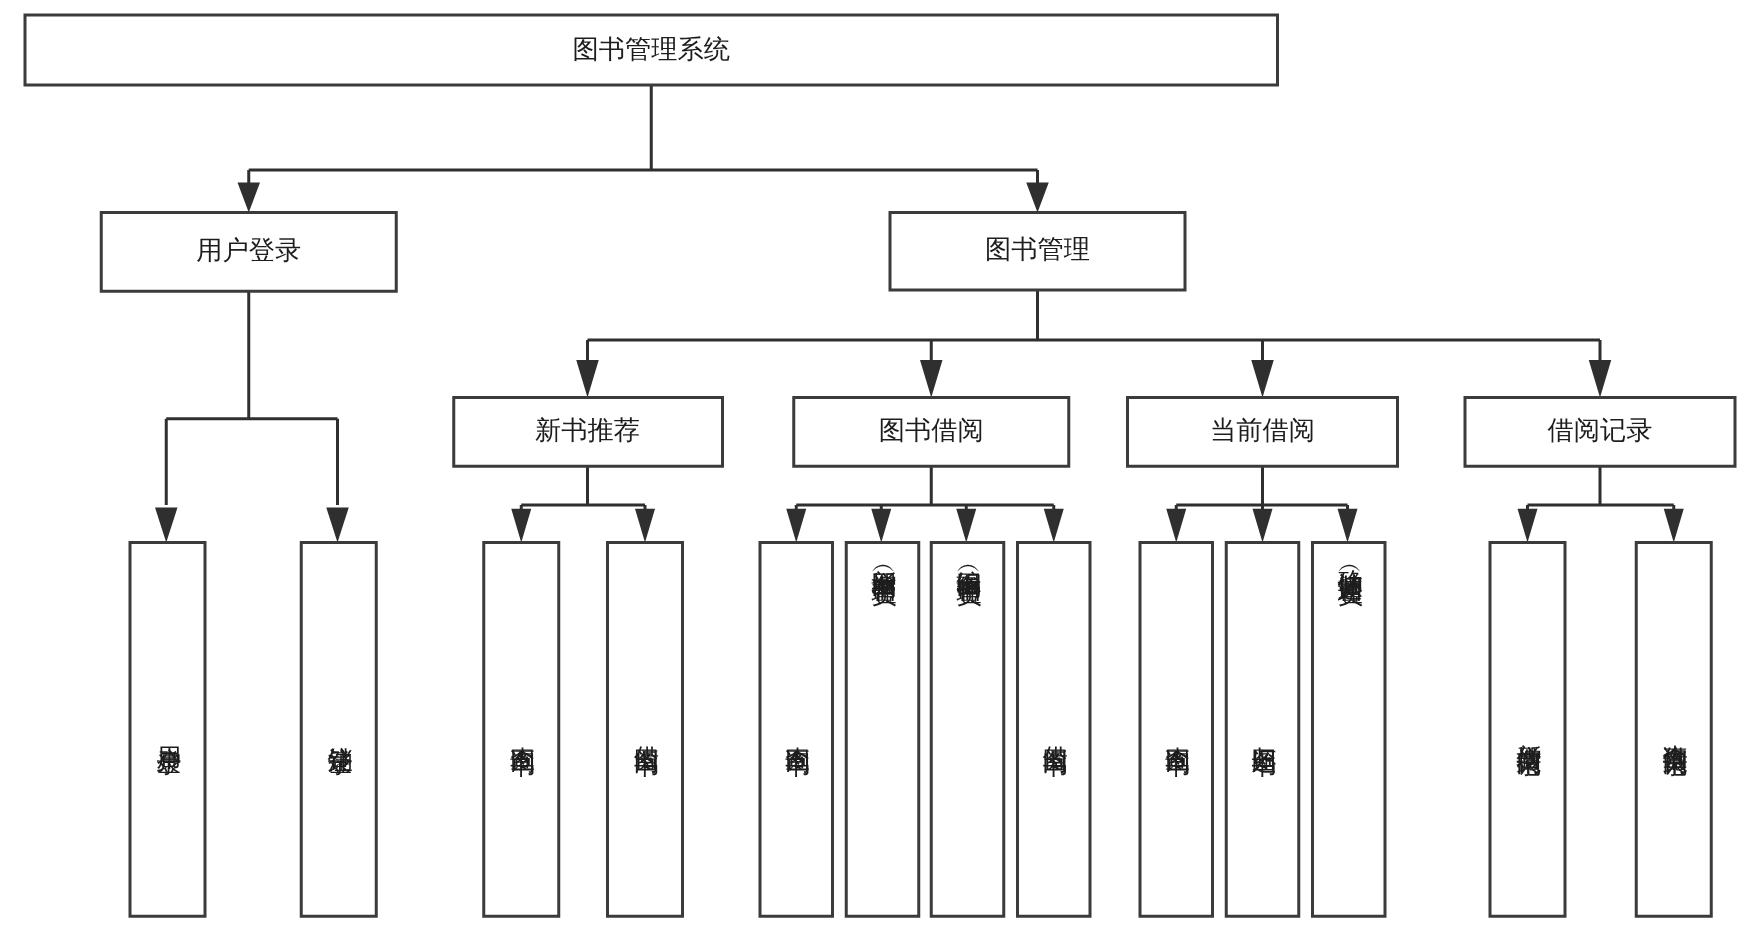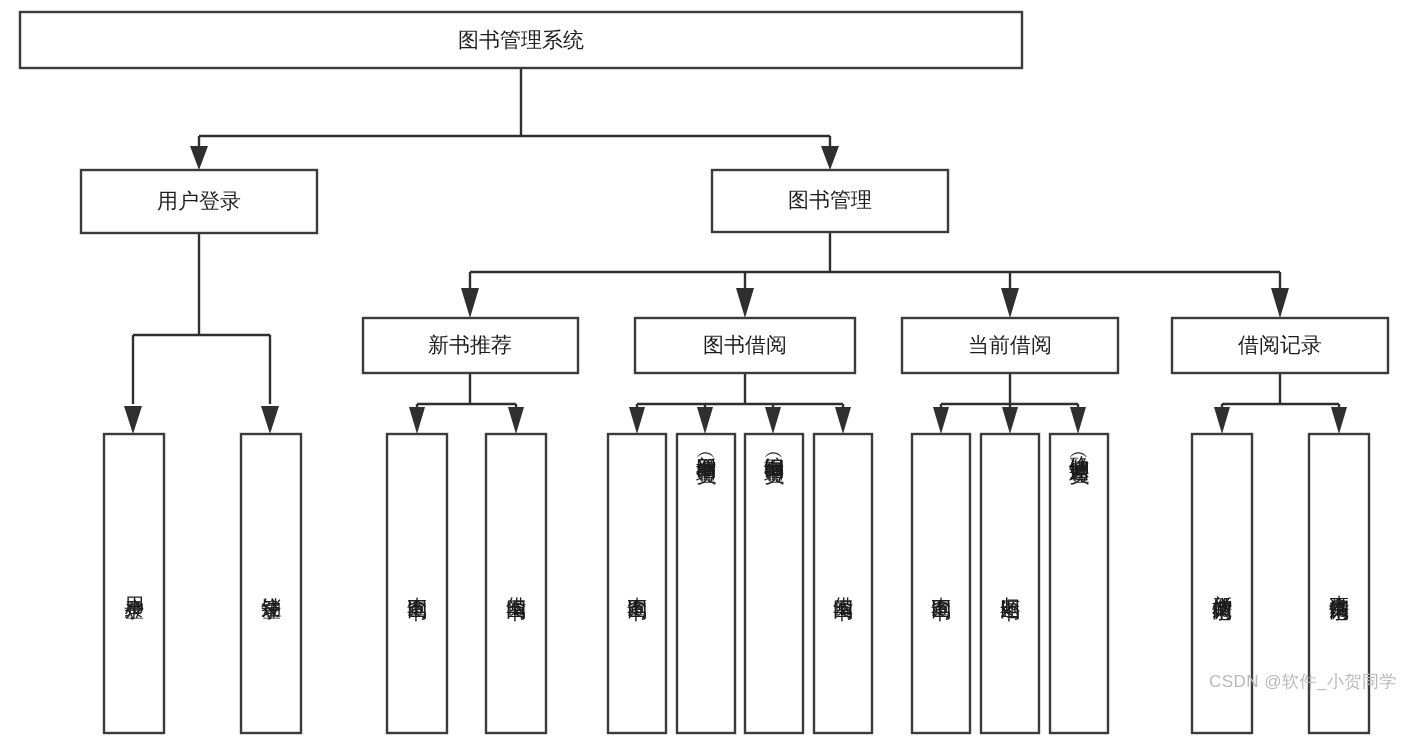--- a/index.html
+++ b/index.html
@@ -244,14 +244,13 @@
     <span class="node-label-v" style="position:static; padding-top:6px;">确认归还（管理员）</span>
   </div>
 
   <div class="vlabel-wrap" style="left:1192px; top:434px; width:60px; height:299px;">
     <span class="node-label-v" style="position:static;">新增借阅记录</span>
   </div>
   <div class="vlabel-wrap" style="left:1309px; top:434px; width:60px; height:299px;">
     <span class="node-label-v" style="position:static;">查询借阅记录</span>
   </div>
 
-  <div class="watermark">CSDN @软件_小贺同学</div>
 </div>
 
 </body></html>

